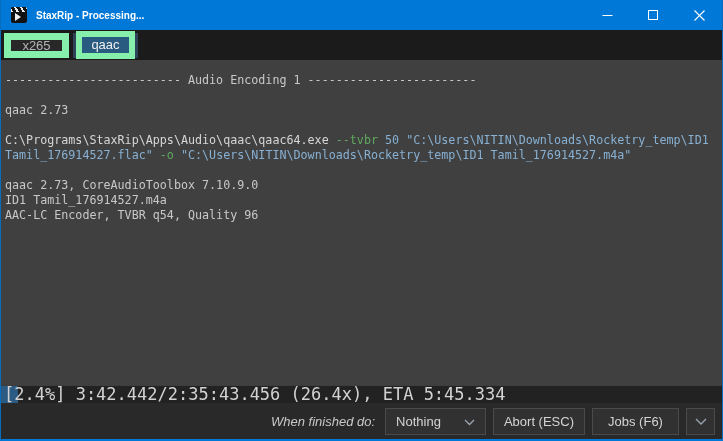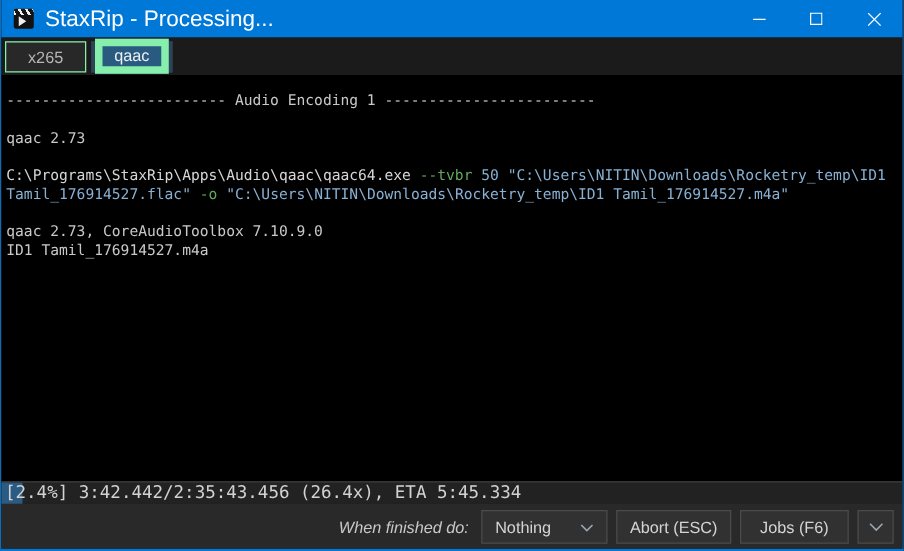--- a/index.html
+++ b/index.html
@@ -15,44 +15,44 @@
     overflow:hidden;
   }
   
   .titlebar { flex:0 0 30px; background:#0078d7; display:flex; align-items:center; }
   .app-icon { width:16px; height:16px; margin:0 9px 0 10px; position:relative;
     background:#121212; border-radius:2px; overflow:hidden; flex:0 0 16px; }
   .app-icon::before { content:""; position:absolute; top:0; left:0; right:0; height:5px;
     background:repeating-linear-gradient(60deg,#f0f0f0 0 2px,#151515 2px 5px); }
   .app-icon::after { content:""; position:absolute; left:4px; bottom:2px; width:0; height:0;
     border-left:6px solid #f0f0f0; border-top:4px solid transparent; border-bottom:4px solid transparent; }
-  .title { color:#ffffff; font-size:18px; white-space:nowrap; }
+  .title { color:#ffffff; font-size:10px; white-space:nowrap;font-weight:bold; }
   .controls { margin-left:auto; display:flex; height:100%; }
   .wbtn { width:46px; height:30px; display:flex; align-items:center; justify-content:center;
     background:transparent; border:none; padding:0; cursor:default; }
   .wbtn svg { display:block; }
   
   .tabbar { flex:0 0 30px; background:#1b1b1b; display:flex; align-items:center;
     padding-left:3px; gap:4px; }
   .tab { height:25px; min-width:65px; display:flex; align-items:center; justify-content:center;
-    background:#282828; border:1px solid #86efac; color:#b5b5b5; font-size:13px; }
+    background:#282828; border:7px solid #86efac; color:#b5b5b5; font-size:13px; }
   .tab.selected { background:#2d4357; border:1px solid #2d4357; color:#f0f0f0; }
   .tab-inner { display:inline-block; border:6px solid #86efac; background:#295a80;
     padding:0 9px; line-height:16px; font-size:13px; }
   
-  .console { flex:1 1 auto; background:#000000; padding:13px 4px 0 4px;
+  .console { flex:1 1 auto; background:#404040; padding:13px 4px 0 4px;
     font-family:"DejaVu Sans Mono","Liberation Mono",monospace;
     font-size:11.7px; line-height:15px; color:#c8c8c8; overflow:hidden; }
   .cline { height:15px; white-space:pre; }
   .cmd { color:#d6d6d6; }
   .tok-flag { color:#5fa85f; }
   .tok-str { color:#87b0d3; }
   
   .statusbar { flex:0 0 18px; position:relative; background:#222222; border-top:1px solid #3d3d3d;
-    font-family:"DejaVu Sans Mono","Liberation Mono",monospace; font-size:14px; color:#d2d2d2; }
+    font-family:"DejaVu Sans Mono","Liberation Mono",monospace; font-size:17px; color:#d2d2d2; }
   .progress-fill { position:absolute; left:0; top:0; bottom:0; width:0; background:#2b5b82; }
   .status-text { position:relative; display:block; padding-left:3px; line-height:17px; white-space:pre; }
   
   .bottombar { flex:0 0 36px; background:#292929; display:flex; align-items:center;
     justify-content:flex-end; padding-right:7px; gap:7px; font-size:13px; }
   .finish-label { color:#c8c8c8; margin-right:3px; white-space:nowrap;font-style:italic; }
   .btn { height:27px; min-width:87px; background:#313131; border:1px solid #4b4b4b;
     color:#d4d4d4; font-size:13px; font-family:"Liberation Sans",sans-serif;
     display:flex; align-items:center; justify-content:center; gap:23px; padding:0 10px; cursor:default; }
   .btn.chev-only { min-width:29px; width:29px; padding:0; }
@@ -103,20 +103,21 @@
   <div class="console">
     <div class="cline">------------------------- Audio Encoding 1 ------------------------</div>
     <div class="cline"></div>
     <div class="cline">qaac 2.73</div>
     <div class="cline"></div>
     <div class="cline cmd"><span>C:\Programs\StaxRip\Apps\Audio\qaac\qaac64.exe</span> <span class="tok-flag">--tvbr</span> <span class="tok-str">50</span> <span class="tok-str">"C:\Users\NITIN\Downloads\Rocketry_temp\ID1</span></div>
     <div class="cline cmd"><span class="tok-str">Tamil_176914527.flac"</span> <span class="tok-flag">-o</span> <span class="tok-str">"C:\Users\NITIN\Downloads\Rocketry_temp\ID1 Tamil_176914527.m4a"</span></div>
     <div class="cline"></div>
     <div class="cline">qaac 2.73, CoreAudioToolbox 7.10.9.0</div>
     <div class="cline">ID1 Tamil_176914527.m4a</div>
+    <div class="cline">AAC-LC Encoder, TVBR q54, Quality 96</div>
   </div>
 
   <div class="statusbar">
     <div class="progress-fill" style="width: 2.4%;"></div>
     <span class="status-text">[2.4%] 3:42.442/2:35:43.456 (26.4x), ETA 5:45.334</span>
   </div>
 
   <div class="bottombar">
     <span class="finish-label">When finished do:</span>
     <button class="btn">

